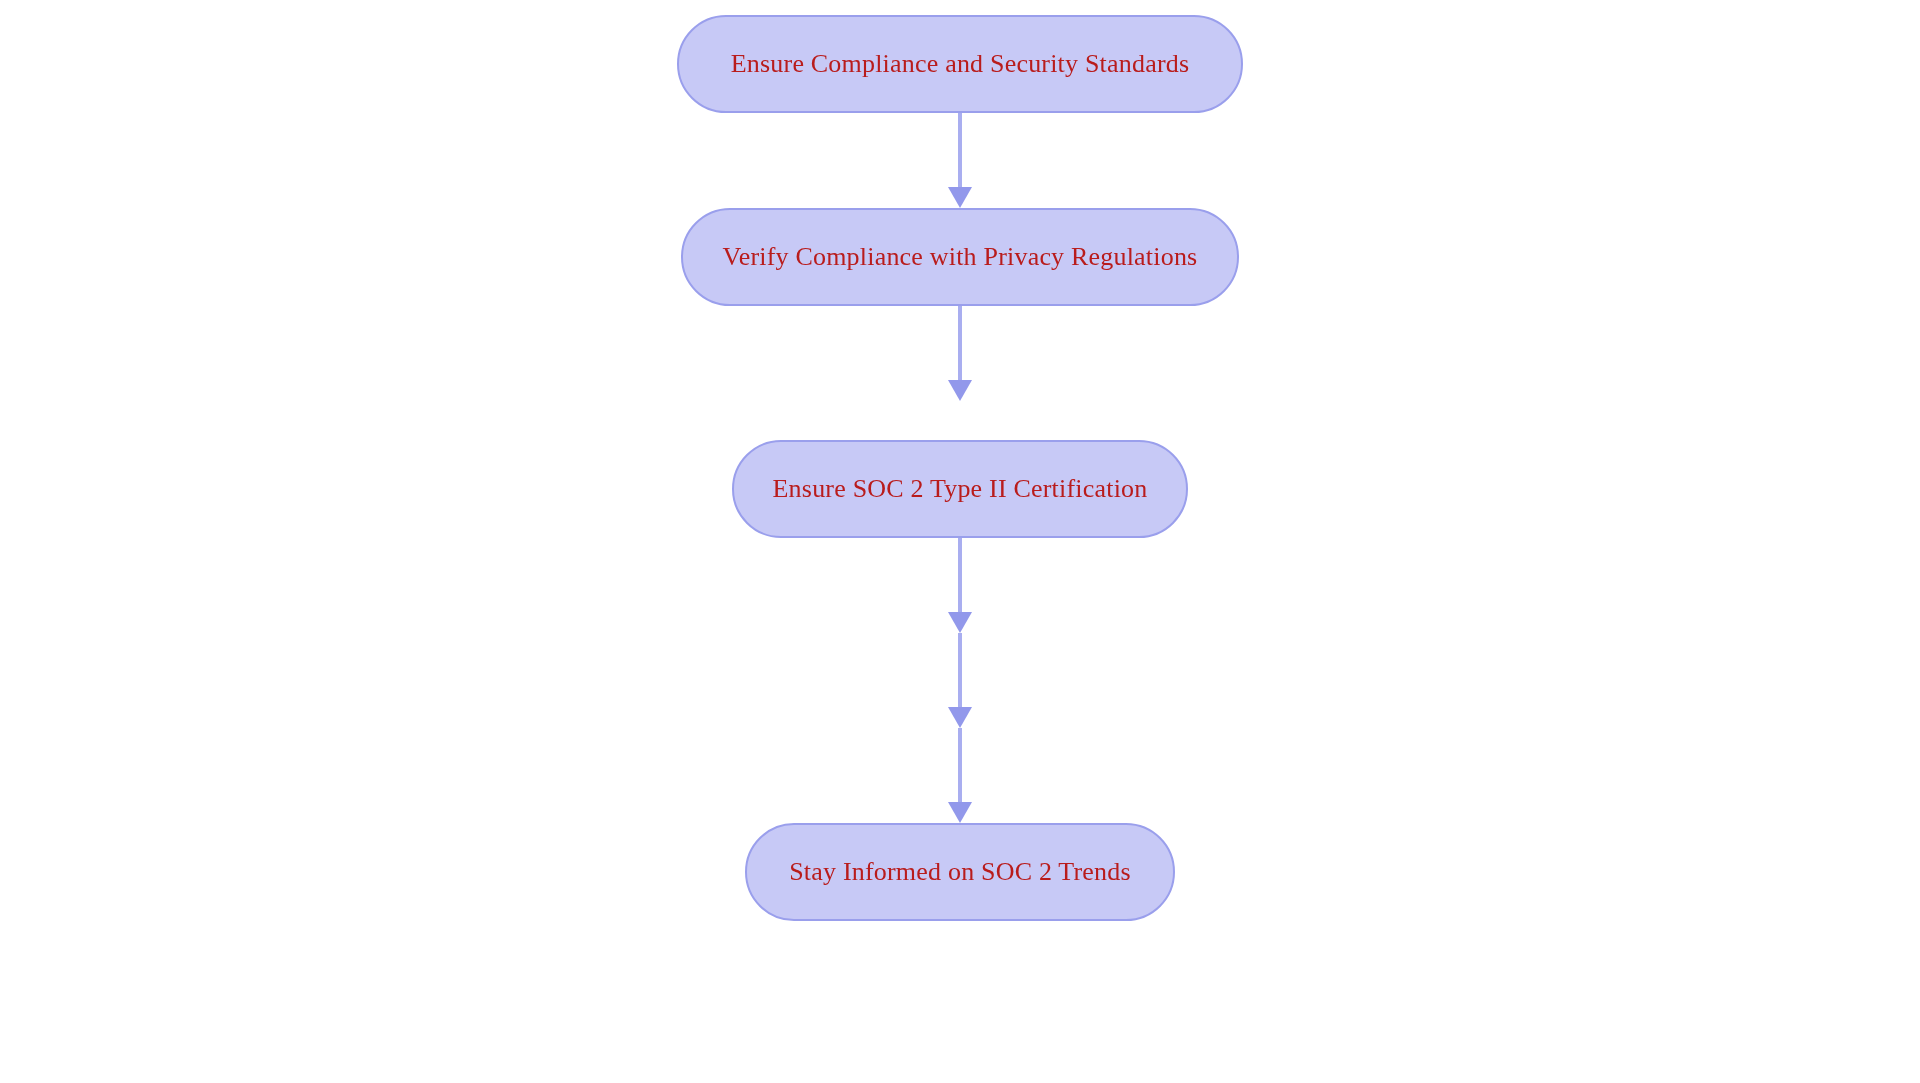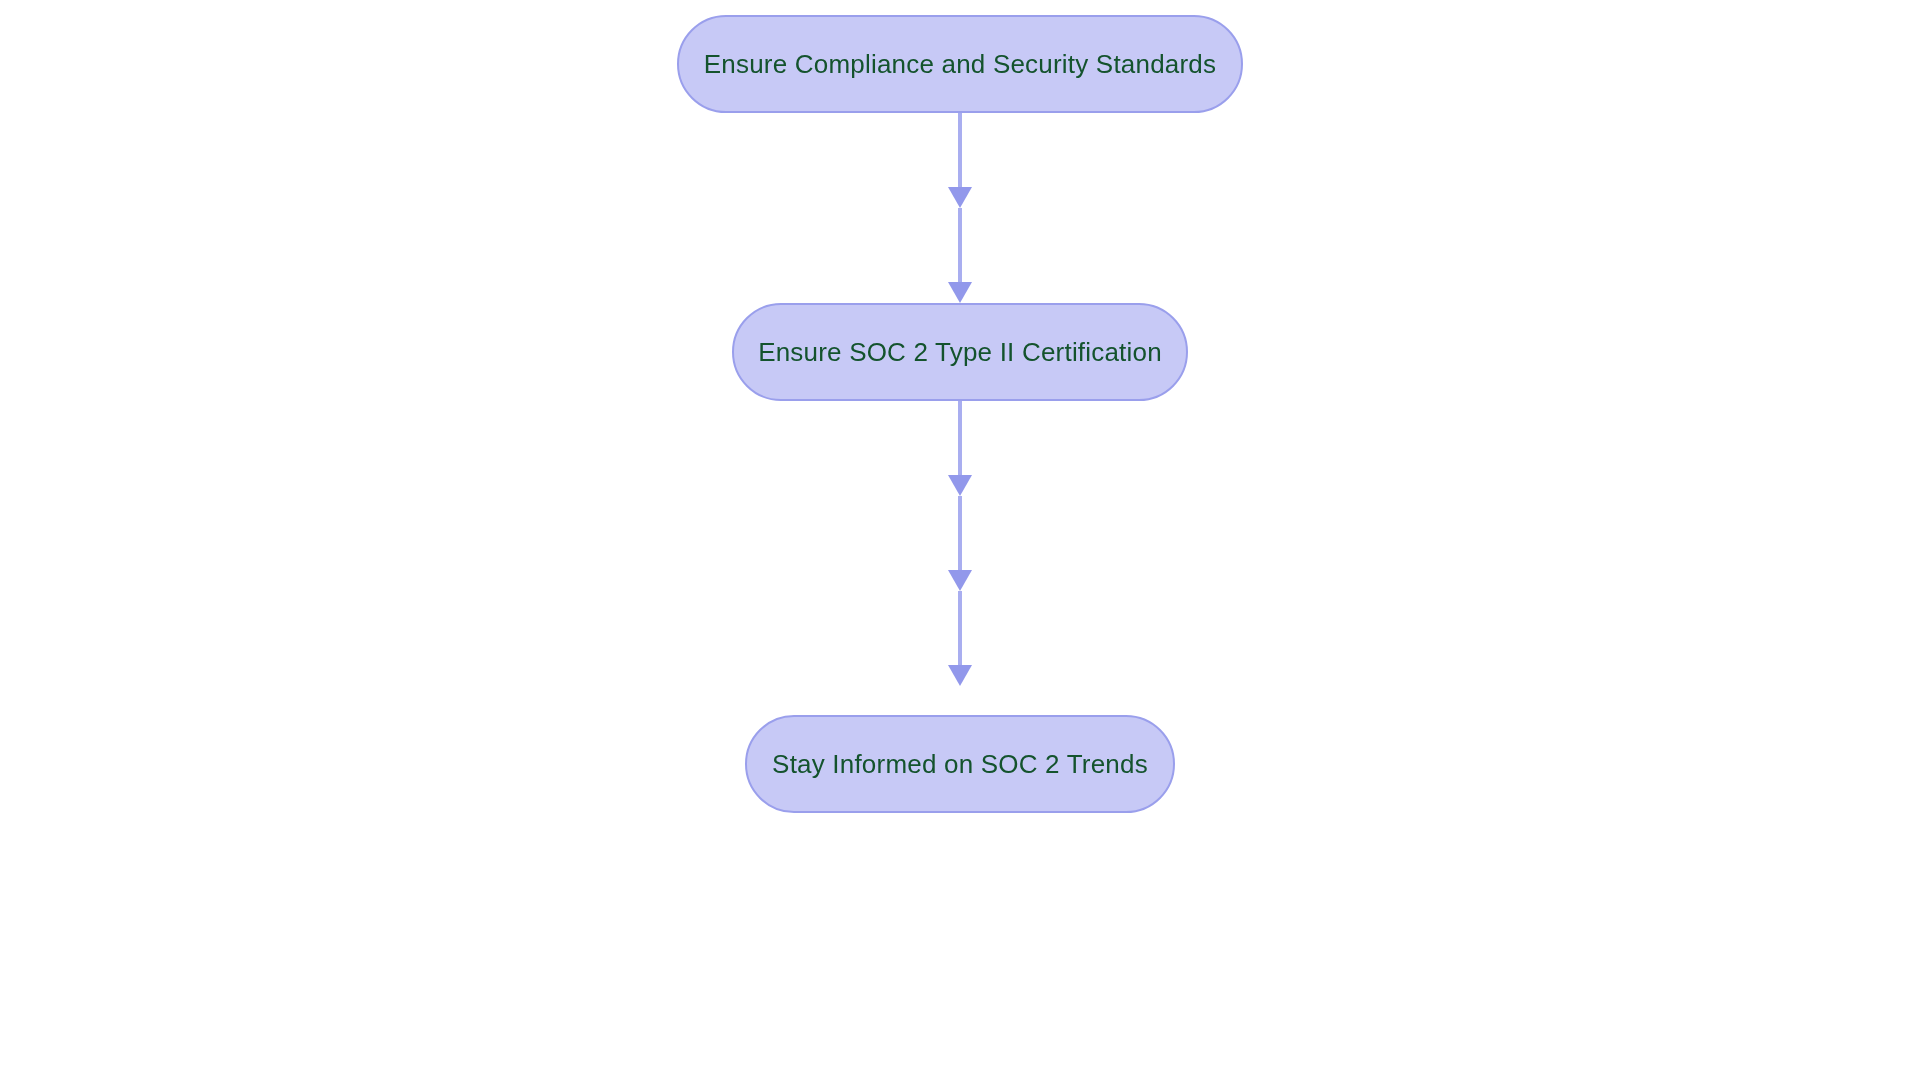--- a/index.html
+++ b/index.html
@@ -25,31 +25,32 @@
     height: 98px;
     border-radius: 49px;
     background: #c7c9f6;
     border: 2px solid #9a9fec;
     display: flex;
     align-items: center;
     justify-content: center;
     flex: 0 0 auto;
   }
   .node span {
-    color: #14532d;
+    color: #b91c1c;
     font-size: 26px;
     letter-spacing: 0.2px;
     white-space: nowrap;
+    font-family: Liberation Serif, serif;
   }
   .n1 { width: 566px; }
   .n2 { width: 558px; }
-  .n3 { width: 456px; }
+  .n3 { width: 456px; margin-top: 39px; }
   .n4 { width: 524px; }
   .n5 { width: 444px; }
-  .n6 { width: 430px; margin-top: 29px; }
+  .n6 { width: 430px; }
   .connector {
     height: 95px;
     flex: 0 0 auto;
     display: flex;
     flex-direction: column;
     align-items: center;
   }
   .connector .line {
     width: 4px;
     flex: 1 1 auto;
@@ -71,20 +72,23 @@
 
   <div class="node n1">
     <span>Ensure Compliance and Security Standards</span>
   </div>
 
   <div class="connector">
     <div class="line"></div>
     <div class="head"></div>
   </div>
 
+  <div class="node n2">
+    <span>Verify Compliance with Privacy Regulations</span>
+  </div>
 
   <div class="connector">
     <div class="line"></div>
     <div class="head"></div>
   </div>
 
   <div class="node n3">
     <span>Ensure SOC 2 Type II Certification</span>
   </div>
 

